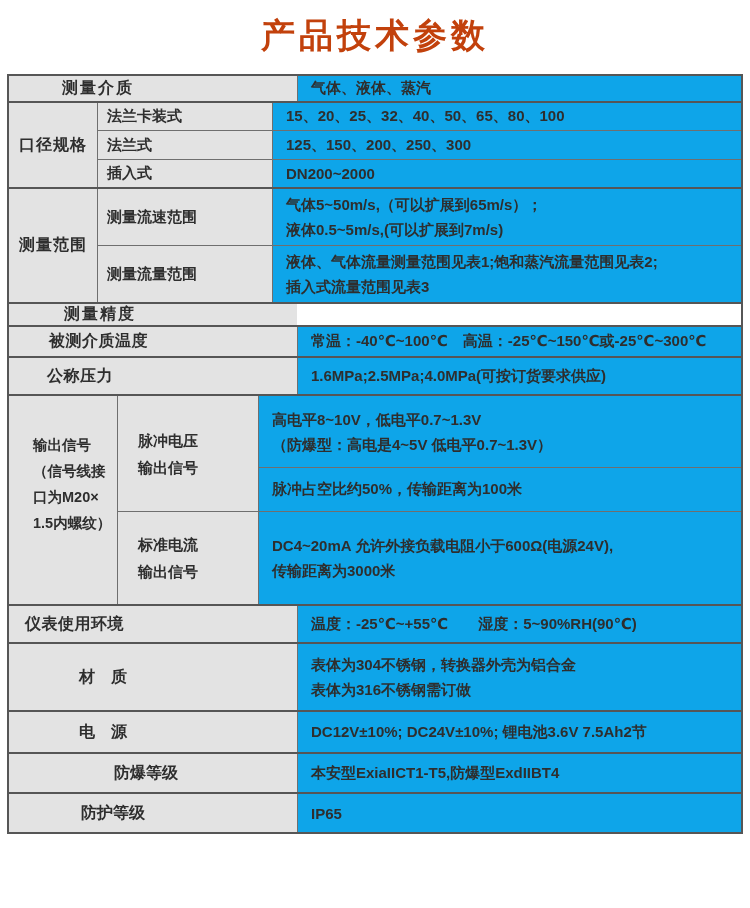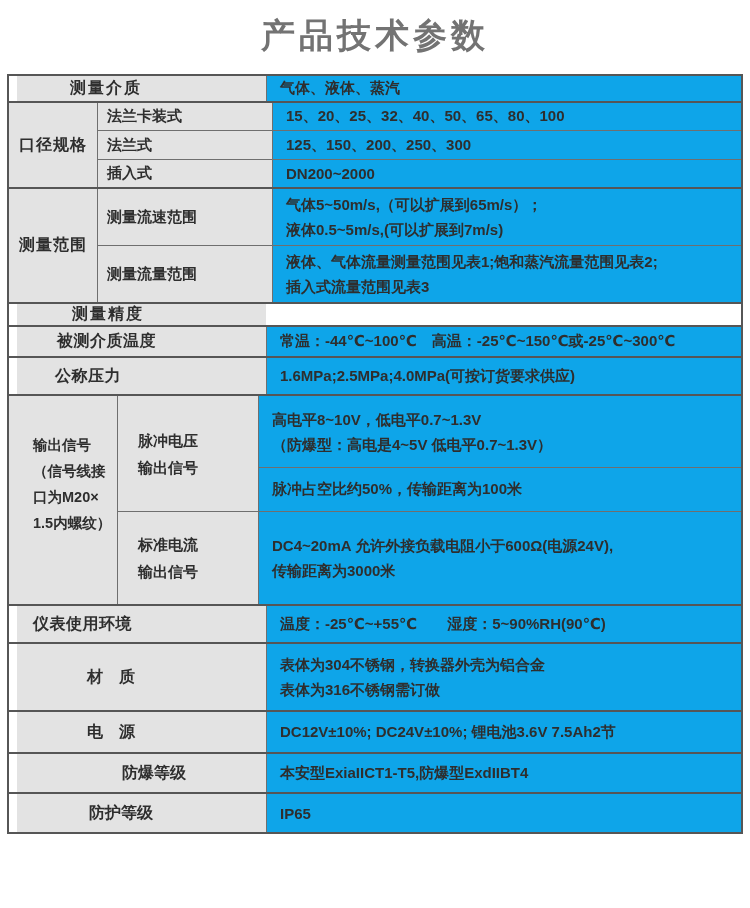--- a/index.html
+++ b/index.html
@@ -1,30 +1,30 @@
 <!DOCTYPE html>
 <html><head>
 <meta charset="utf-8">
 <style>
   * { box-sizing: border-box; margin: 0; padding: 0; }
   html,body { background:#ffffff; }
   body { font-family: "Liberation Sans", "DejaVu Sans", sans-serif; color:#2e2e2e; }
   .page { width:750px; height:908px; background:#fff; overflow:hidden; }
 
-  .title { text-align:center; font-size:34px; font-weight:bold; color:#737373;
+  .title { text-align:center; font-size:34px; font-weight:bold; color:#c2410c;
            letter-spacing:4px; padding-top:13px; height:74px; }
 
   .spec-table { width:736px; margin:0 auto; border:2px solid #565656; background:#fff; }
 
   .sec { display:flex; align-items:stretch; }
   .sec + .sec { border-top:2px solid #565656; }
 
   
-  .lbl { width:249px; background:#e3e3e3; display:flex; align-items:center;
-         justify-content:flex-start; font-weight:bold; font-size:16px;margin-left:8px; }
+  .lbl { width:288px; background:#e3e3e3; display:flex; align-items:center;
+         justify-content:flex-start; font-weight:bold; font-size:16px; }
 
   
   .glbl { background:#e3e3e3; display:flex; align-items:center; justify-content:center;
           font-weight:bold; font-size:16px; letter-spacing:1px; }
   .g88  { width:88px; }
   .g108 { width:108px; flex-direction:column; align-items:flex-start; justify-content:flex-start;
           padding:36px 4px 0 24px; font-size:14.5px; line-height:26px; letter-spacing:0; }
 
   .grows { flex:1; display:flex; flex-direction:column; }
   .grow  { display:flex; align-items:stretch; flex:1; }
@@ -113,21 +113,21 @@
         </div>
       </div>
     </div>
 
     <div class="sec r-accuracy">
       <div class="lbl">测量精度</div>
     </div>
 
     <div class="sec r-mtemp">
       <div class="lbl mh29">被测介质温度</div>
-      <div class="val">常温：-44℃~100℃　高温：-25℃~150℃或-25℃~300℃</div>
+      <div class="val">常温：-40℃~100℃　高温：-25℃~150℃或-25℃~300℃</div>
     </div>
 
     <div class="sec r-press">
       <div class="lbl mh36">公称压力</div>
       <div class="val">1.6MPa;2.5MPa;4.0MPa(可按订货要求供应)</div>
     </div>
 
     <div class="sec sec-output">
       <div class="glbl g108">
         <div>输出信号</div>

